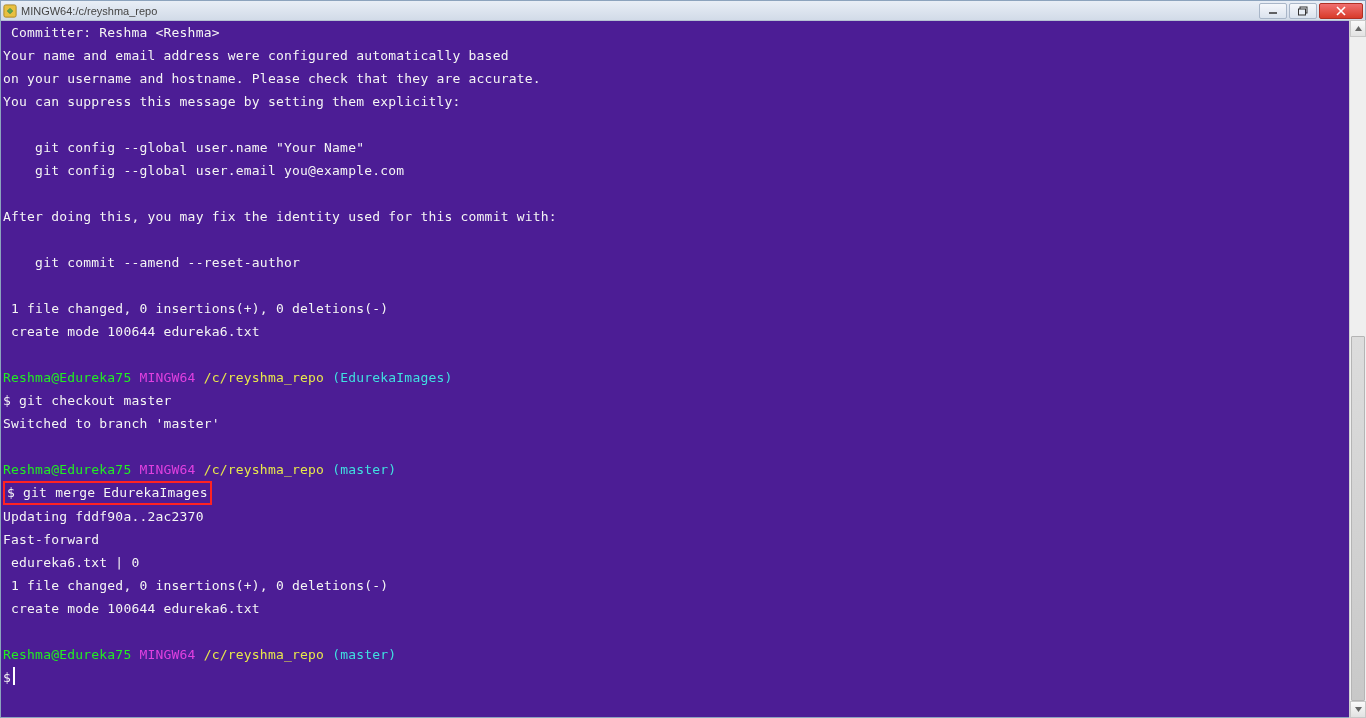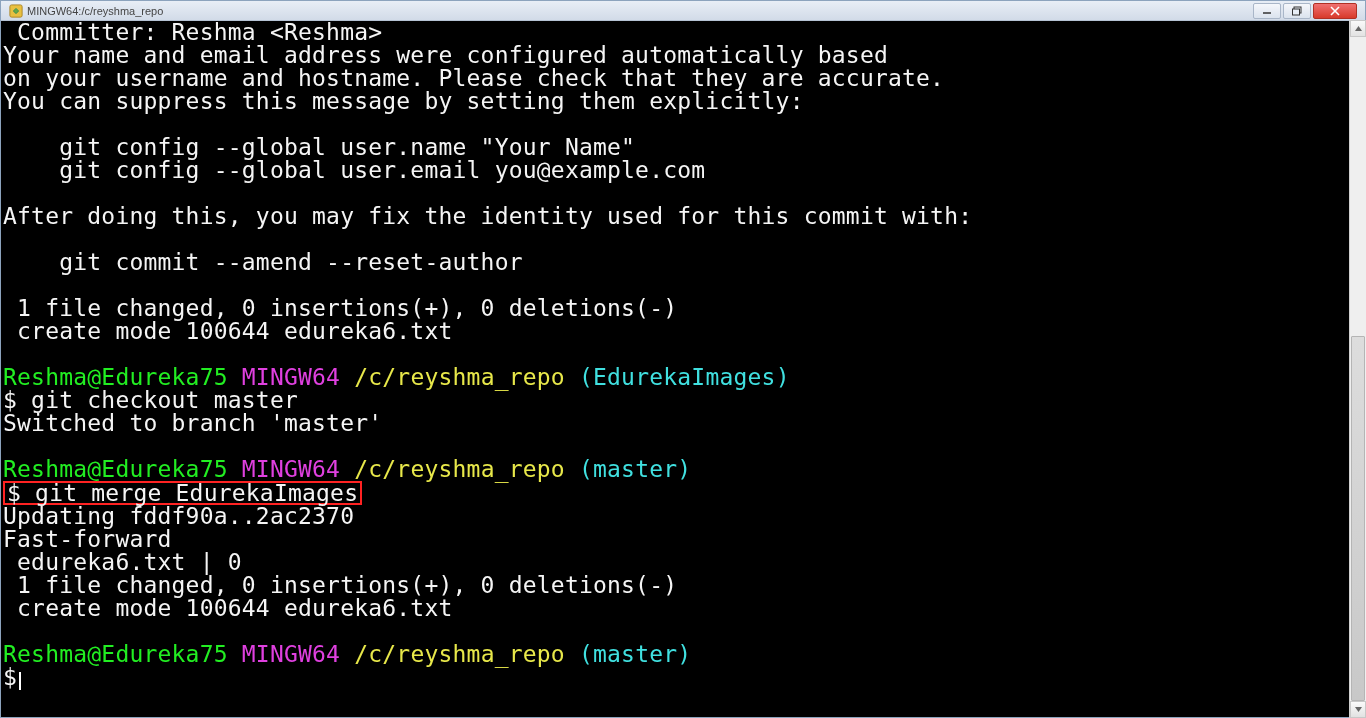--- a/index.html
+++ b/index.html
@@ -15,21 +15,21 @@
     height: 718px;
     display: flex;
     flex-direction: column;
     border: 1px solid #8ca3bd;
   }
   .titlebar {
     height: 20px;
     background: linear-gradient(#e8eef6, #d2dbe8);
     display: flex;
     align-items: center;
-    padding: 0 8px;
+    padding: 0 2px;
     font-family: "Segoe UI", Tahoma, sans-serif;
     font-size: 11px;
     color: #444;
     border-bottom: 1px solid #b5c2d3;
   }
   .titlebar .app-icon {
     width: 14px; height: 14px; margin-right: 4px;
     display: inline-block;
   }
   .titlebar .title { flex: 1; }
@@ -45,23 +45,23 @@
     cursor: pointer;
   }
   .winbtn.close {
     background: linear-gradient(#f07070,#d83a2a);
     color: #fff;
     border-color: #b03024;
     width: 44px;
   }
   .terminal {
     flex: 1;
-    background: #000000;
+    background: #4c1d95;
     color: #fff;
-    font-size: 23px;
+    font-size: 13px;
     line-height: 23px;
     padding: 0px 2px;
     white-space: pre;
     letter-spacing: 0.2px;
     overflow: hidden;
     position: relative;
     font-family: Consolas, "Lucida Console", monospace;
   }
   .green  { color: #22ee22; }
   .magenta{ color: #e040e0; }

